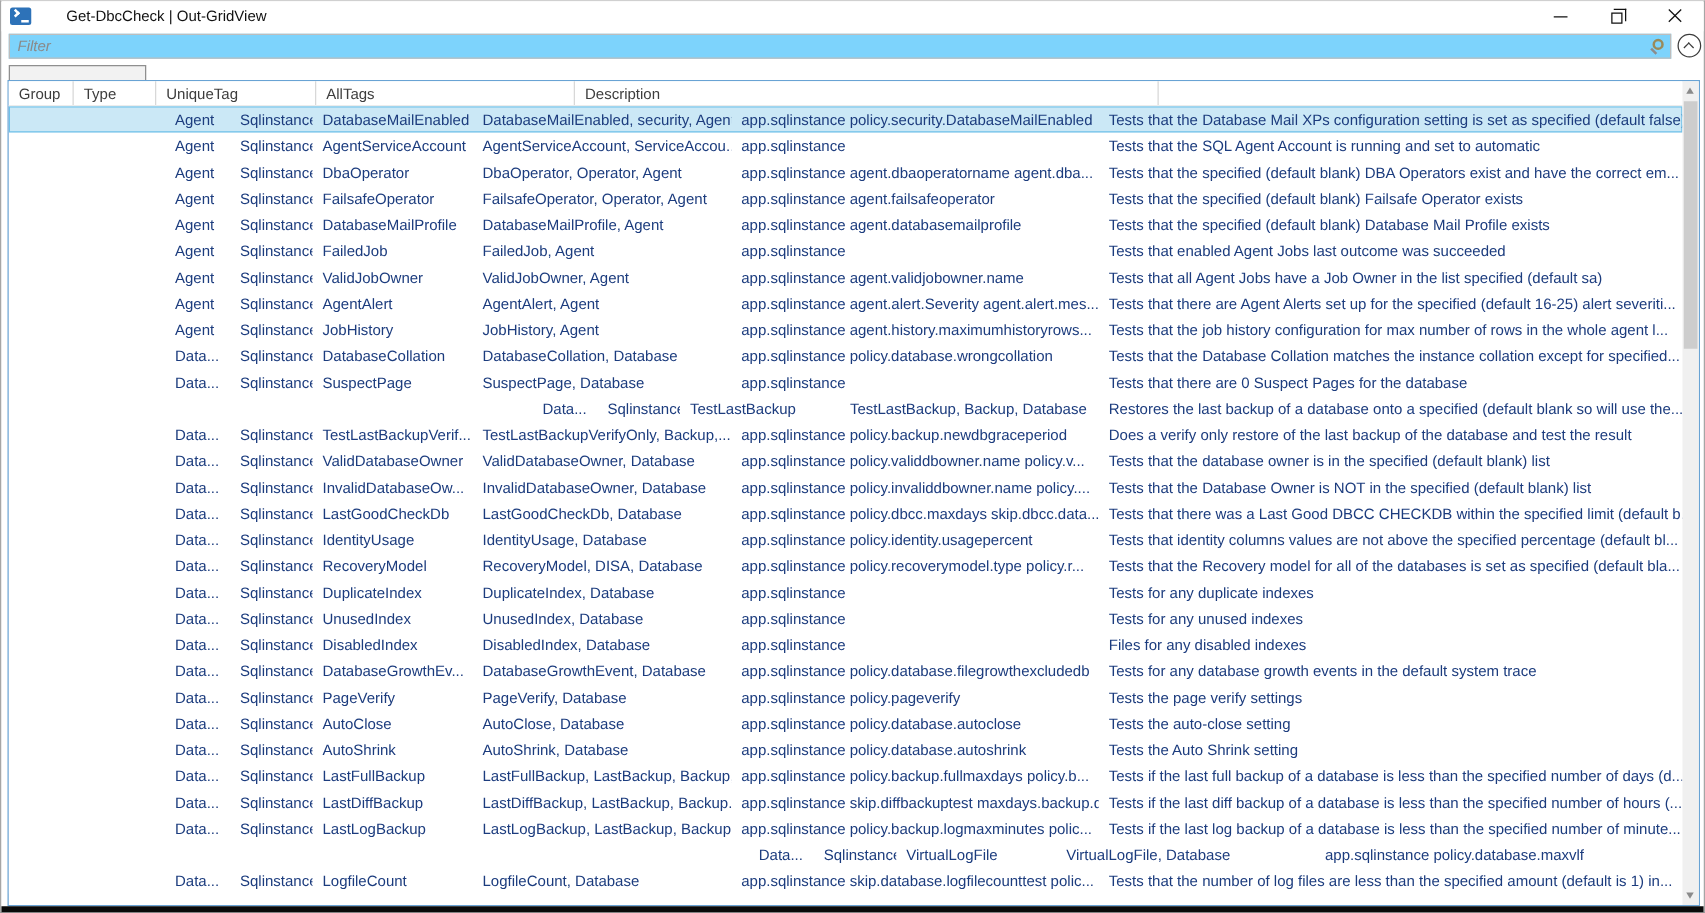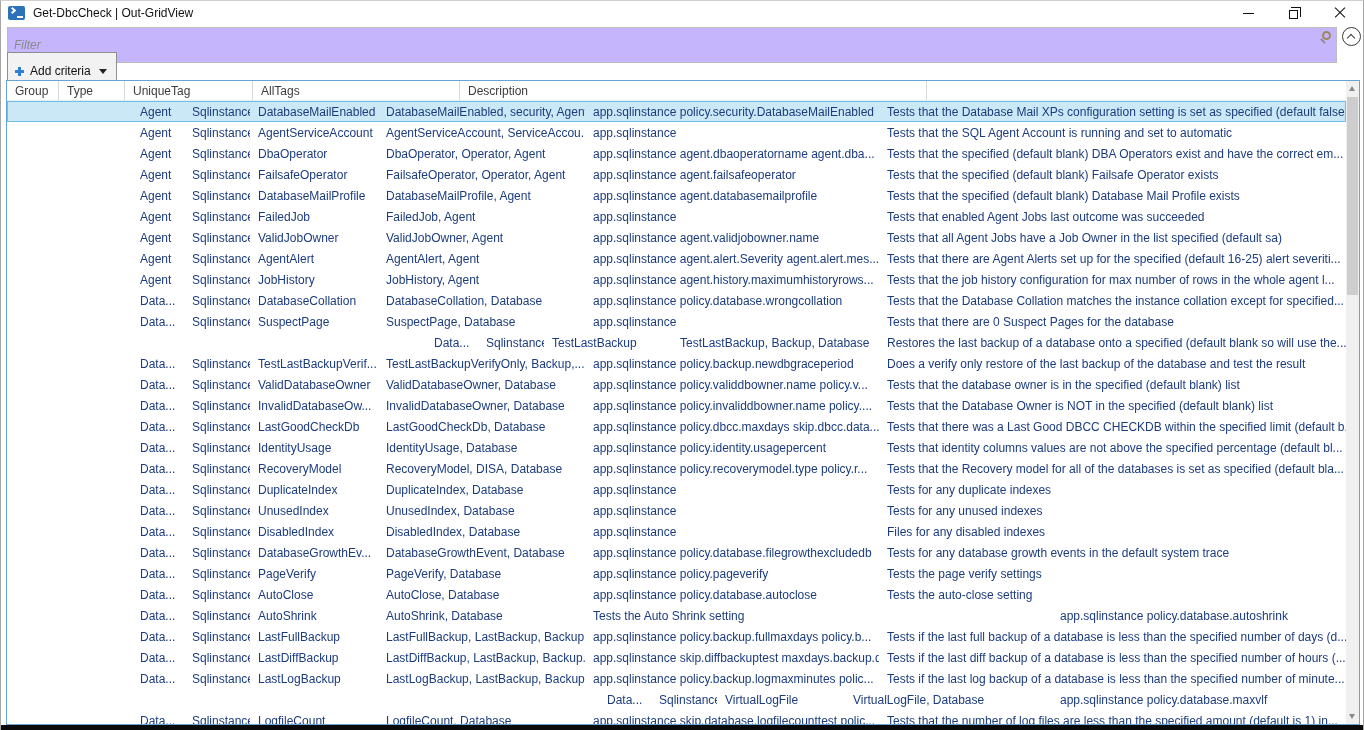--- a/index.html
+++ b/index.html
@@ -3,51 +3,51 @@
 <meta charset="utf-8">
 <style>
   * { margin:0; padding:0; box-sizing:border-box; }
   html,body { background:#444; }
   .window {
     position:relative; width:1364px; height:730px; background:#fff; overflow:hidden;
     font-family:"Liberation Sans", sans-serif;
     border-left:1px solid #a6a6a6; border-right:1px solid #a6a6a6; border-top:1px solid #d0d0d0;
   }
   
-  .titlebar { position:absolute; top:0; left:0; right:0; height:24px; background:#fff; display:flex; align-items:center; }
+  .titlebar { position:absolute; top:0; left:0; right:0; height:24px; background:#fff; display:flex; align-items:center;gap:20px; }
   .ps-icon { position:relative; width:17px; height:14px; margin-left:7px; background:#2d72b8; border-radius:2px; flex:none; }
   .ps-icon .chev { position:absolute; left:2px; top:2px; width:5px; height:5px; border-right:2px solid #fff; border-top:2px solid #fff; transform:rotate(45deg); }
   .ps-icon .bar { position:absolute; right:2px; bottom:2px; width:6px; height:2px; background:#fff; }
   .title-text { margin-left:8px; font-size:12px; color:#111; white-space:nowrap; }
   .win-controls { margin-left:auto; display:flex; height:100%; }
   .win-btn { width:46px; height:100%; display:flex; align-items:center; justify-content:center; position:relative; }
   .glyph-min { width:11px; height:1px; background:#111; }
   .glyph-restore { position:relative; width:9px; height:9px; border:1px solid #111; background:#fff; margin-top:2px; margin-left:-2px; }
   .glyph-restore:before { content:""; position:absolute; left:1px; top:-4px; width:9px; height:9px; border:1px solid #111; border-left:none; border-bottom:none; }
   .glyph-close { position:relative; width:12px; height:12px; }
   .glyph-close:before, .glyph-close:after { content:""; position:absolute; left:-1px; top:5px; width:14px; height:1px; background:#111; }
   .glyph-close:before { transform:rotate(45deg); }
   .glyph-close:after  { transform:rotate(-45deg); }
   
-  .filter-box { position:absolute; top:26px; left:6px; width:1330px; height:36px; border:1px solid #bdbdbd; background:#c4b5fd; }
+  .filter-box { position:absolute; top:26px; left:6px; width:1330px; height:20px; border:1px solid #bdbdbd; background:#7dd3fc; }
   .filter-box input { width:100%; height:100%; border:none; outline:none; padding:0 24px 0 6px; font-size:12px; font-style:italic; color:#555; font-family:inherit; background:transparent; }
   .filter-box input::placeholder { font-style:italic; color:#8a8a8a; opacity:1; }
   .magnifier { position:absolute; right:5px; top:3px; width:9px; height:9px; border:2px solid #9a8a5a; border-radius:50%; }
   .magnifier:after { content:""; position:absolute; left:-4px; top:7px; width:6px; height:2px; background:#8c8c8c; transform:rotate(45deg); }
   .collapse-btn { position:absolute; top:26px; left:1341px; width:19px; height:19px; border:1px solid #3c3c3c; border-radius:50%; background:#fff; }
   .collapse-btn .chev-up { position:absolute; left:5px; top:7px; width:6px; height:6px; border-left:1px solid #3c3c3c; border-top:1px solid #3c3c3c; transform:rotate(45deg); }
   
   .add-criteria { position:absolute; top:51px; left:6px; height:38px; padding:0 9px 0 7px; display:flex; align-items:center; gap:6px;
     background:#f2f2f2; border:1px solid #8f8f8f; font-size:12px; color:#111; font-family:inherit; cursor:default; }
   .plus-icon { position:relative; width:9px; height:9px; }
   .plus-icon:before { content:""; position:absolute; left:3px; top:0; width:3px; height:9px; background:var(--accent-plus); }
   .plus-icon:after  { content:""; position:absolute; left:0; top:3px; width:9px; height:3px; background:var(--accent-plus); }
   .caret-down { width:0; height:0; border-left:4px solid transparent; border-right:4px solid transparent; border-top:5px solid #222; margin-left:2px; }
   
-  .grid { position:absolute; top:79px; left:5px; width:1354px; bottom:5px; border:1px solid var(--grid-border); background:#fff; }
+  .grid { position:absolute; top:63px; left:5px; width:1354px; bottom:5px; border:1px solid var(--grid-border); background:#fff; }
   .grid-header { position:absolute; top:0; left:0; right:13px; height:20px; display:flex; background:#fff; border-bottom:1px solid #ececec; }
   .header-cell { flex:none; height:100%; padding:3px 0 0 8px; font-size:12px; color:#3d3d3d; border-right:1px solid #d8d8d8; overflow:hidden; white-space:nowrap; }
   .header-cell.filler { flex:1; border-right:none; }
   .grid-body { position:absolute; top:20px; left:0; right:13px; bottom:0; overflow:hidden; }
   .grid-row { display:flex; height:21px; align-items:center; background:#fff;justify-content:flex-end; }
   .grid-row.selected { background:var(--selection-bg); outline:1px solid var(--selection-border); outline-offset:-1px; }
   .cell { flex:none; padding-left:8px; font-size:12px; color:var(--cell-text); white-space:nowrap; overflow:hidden; }
   .w0 { width:52px; } .w1 { width:66px; } .w2 { width:128px; } .w3 { width:207px; } .w4 { width:294px; } .w5 { width:467px; }
   
   .vscrollbar { position:absolute; top:0; right:0; bottom:0; width:13px; background:#f0f0f0; }
@@ -296,22 +296,22 @@
           <div class="cell w2">AutoClose</div>
           <div class="cell w3">AutoClose, Database</div>
           <div class="cell w4">app.sqlinstance policy.database.autoclose</div>
           <div class="cell w5">Tests the auto-close setting</div>
         </div>
         <div class="grid-row">
           <div class="cell w0">Data...</div>
           <div class="cell w1">Sqlinstance</div>
           <div class="cell w2">AutoShrink</div>
           <div class="cell w3">AutoShrink, Database</div>
+          <div class="cell w4">app.sqlinstance policy.database.autoshrink</div>
           <div class="cell w5">Tests the Auto Shrink setting</div>
-          <div class="cell w4">app.sqlinstance policy.database.autoshrink</div>
         </div>
         <div class="grid-row">
           <div class="cell w0">Data...</div>
           <div class="cell w1">Sqlinstance</div>
           <div class="cell w2">LastFullBackup</div>
           <div class="cell w3">LastFullBackup, LastBackup, Backup,...</div>
           <div class="cell w4">app.sqlinstance policy.backup.fullmaxdays policy.b...</div>
           <div class="cell w5">Tests if the last full backup of a database is less than the specified number of days (d...</div>
         </div>
         <div class="grid-row">

